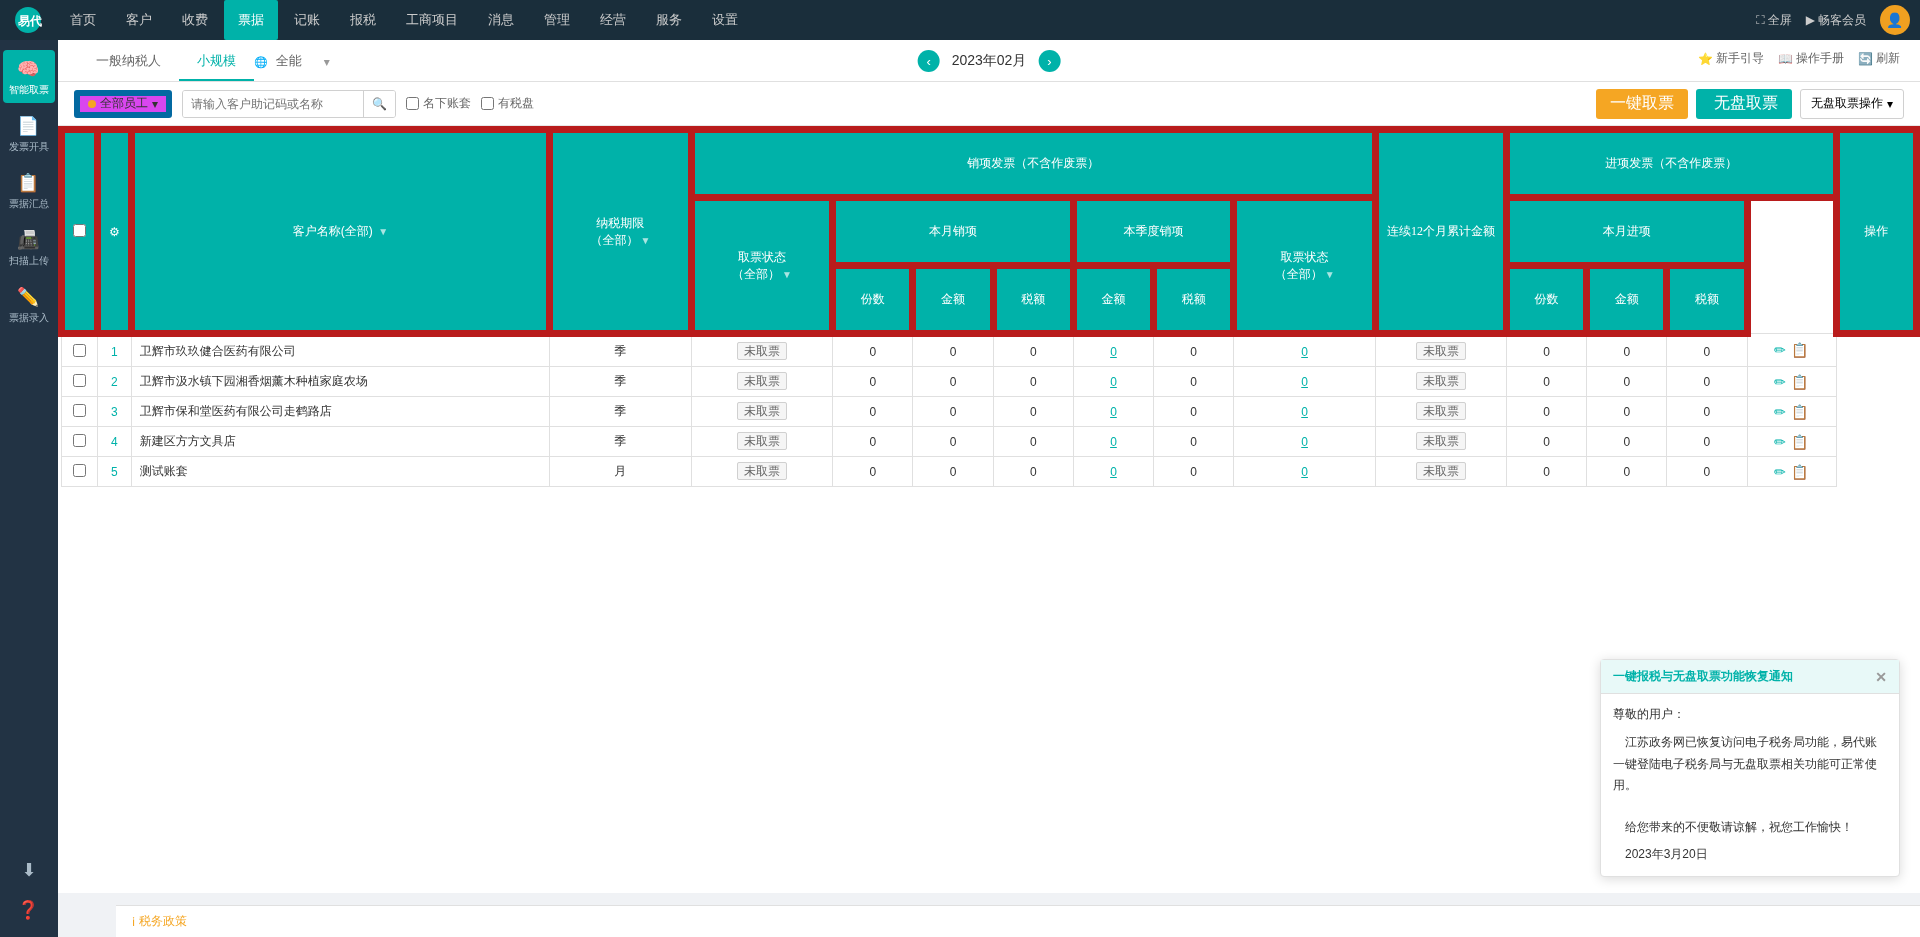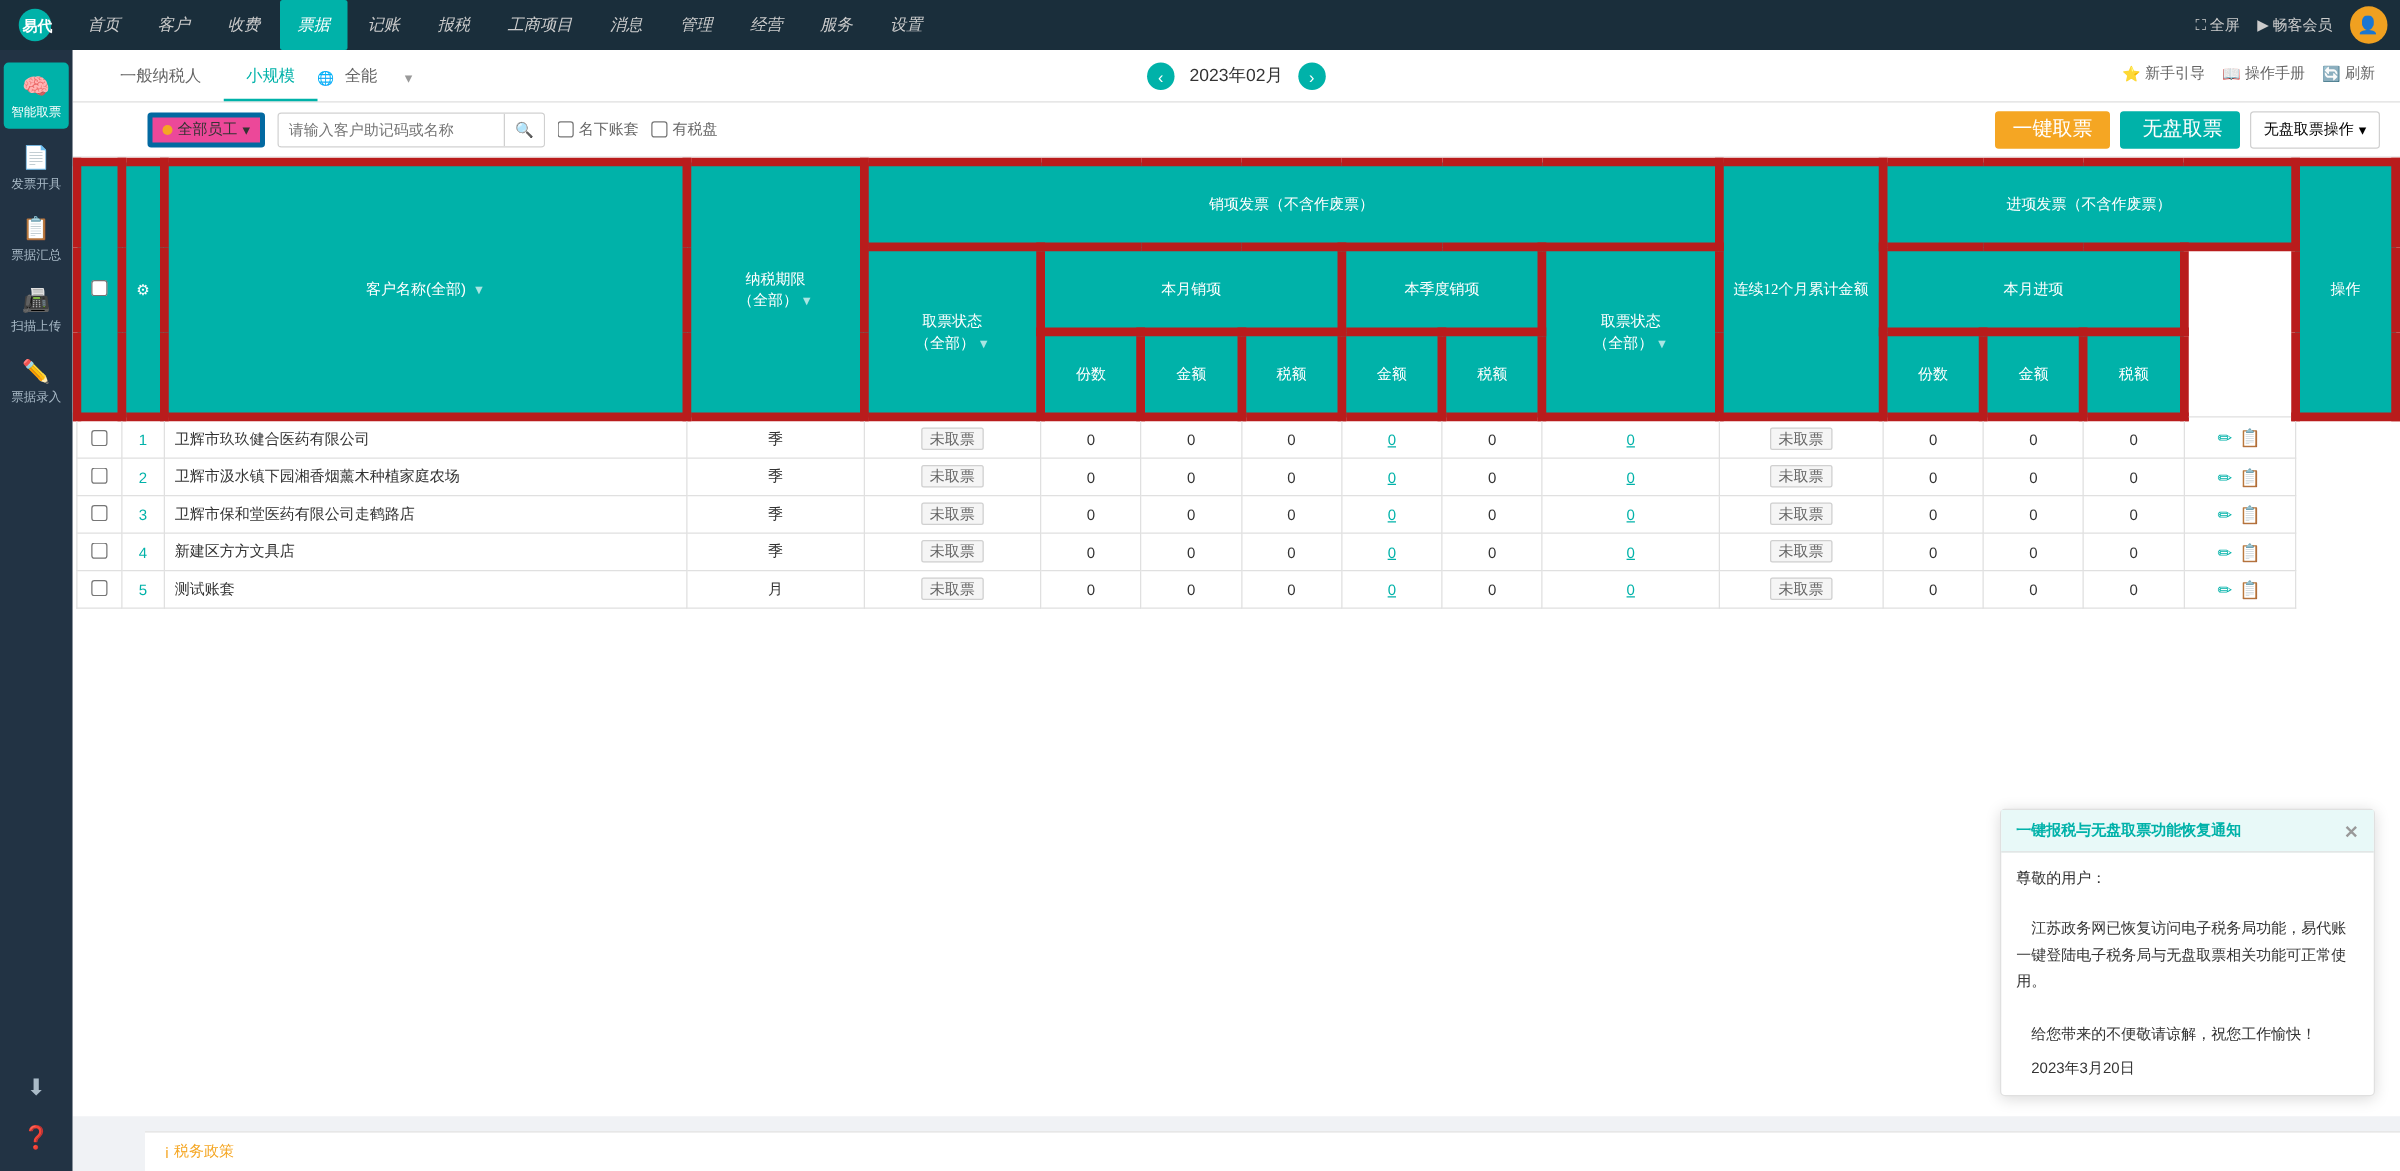--- a/index.html
+++ b/index.html
@@ -17,21 +17,21 @@
     }
     .top-nav .logo {
       width: 36px;
       height: 36px;
       margin-right: 10px;
       display: flex;
       align-items: center;
       justify-content: center;
     }
     .top-nav .logo svg { width: 28px; height: 28px; }
-    .nav-items { display: flex; flex: 1; gap: 2px; font-style: italic; }
+    .nav-items { display: flex; flex: 1; gap: 2px; }
     .nav-item {
       padding: 0 14px;
       height: 40px;
       display: flex;
       align-items: center;
       cursor: pointer;
       font-size: 13px;
       color: #ccc;
       border-radius: 2px;
     }
@@ -154,31 +154,30 @@
     .toolbar {
       background: #fff;
       height: 44px;
       display: flex;
       align-items: center;
       padding: 0 16px;
       gap: 10px;
       border-bottom: 1px solid #e8e8e8;
     }
     .filter-select {
-      border: 4px solid #0369a1;
+      border: 6px solid #0369a1;
       border-radius: 3px;
       padding: 3px 8px;
       font-size: 12px;
       height: 28px;
       display: flex;
       align-items: center;
       gap: 4px;
       cursor: pointer;
-      background: #ec4899;
-      margin-left: 44px;
+      background: #d946ef;
     }
     .filter-select .dot { width: 8px; height: 8px; border-radius: 50%; background: #f5a623; }
     .search-box {
       border: 1px solid #d0d0d0;
       border-radius: 3px;
       height: 28px;
       display: flex;
       align-items: center;
       overflow: hidden;
     }
@@ -591,21 +590,21 @@
     </table>
   </div>
 
   <div class="notification-popup">
     <div class="notification-header">
       <span>一键报税与无盘取票功能恢复通知</span>
       <span class="notification-close">✕</span>
     </div>
     <div class="notification-body">
       <div>尊敬的用户：</div>
-      <div style="margin-top:18px;">　江苏政务网已恢复访问电子税务局功能，易代账一键登陆电子税务局与无盘取票相关功能可正常使用。</div>
+      <div style="margin-top:6px;">　江苏政务网已恢复访问电子税务局功能，易代账一键登陆电子税务局与无盘取票相关功能可正常使用。</div>
       <div style="margin-top:20px;">　给您带来的不便敬请谅解，祝您工作愉快！</div>
       <div style="margin-top:6px;">　2023年3月20日</div>
     </div>
   </div>
 
   <div class="bottom-bar">
     <span style="color:#f5a623;">ℹ</span>
     <span style="color:#f5a623;cursor:pointer;">税务政策</span>
   </div>
 

